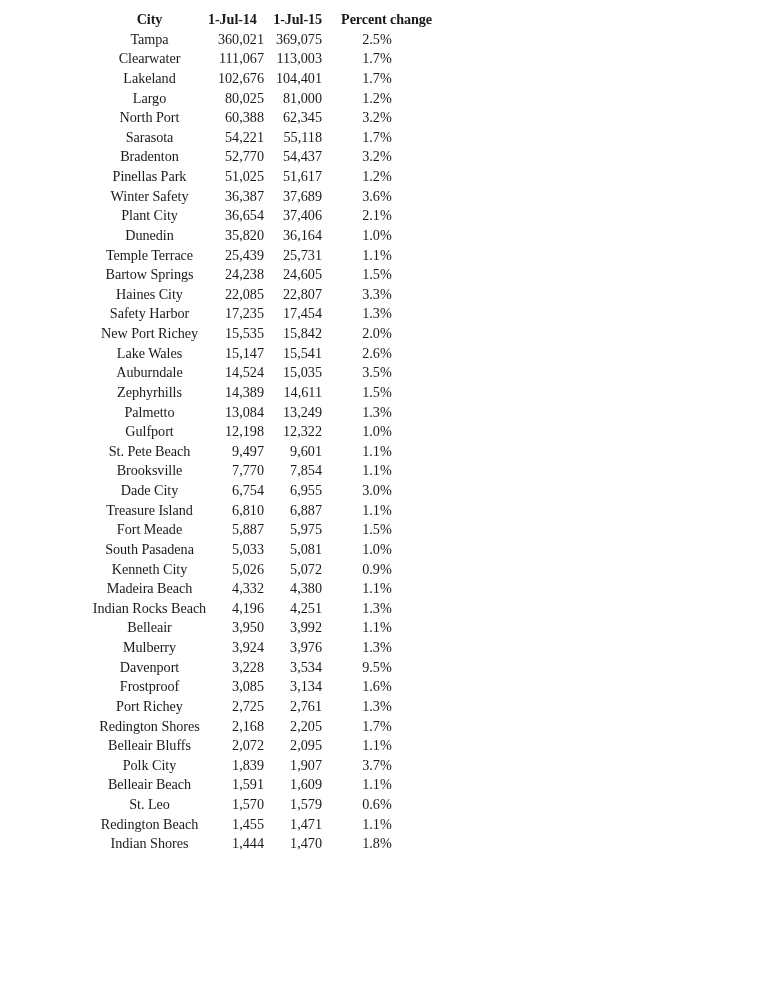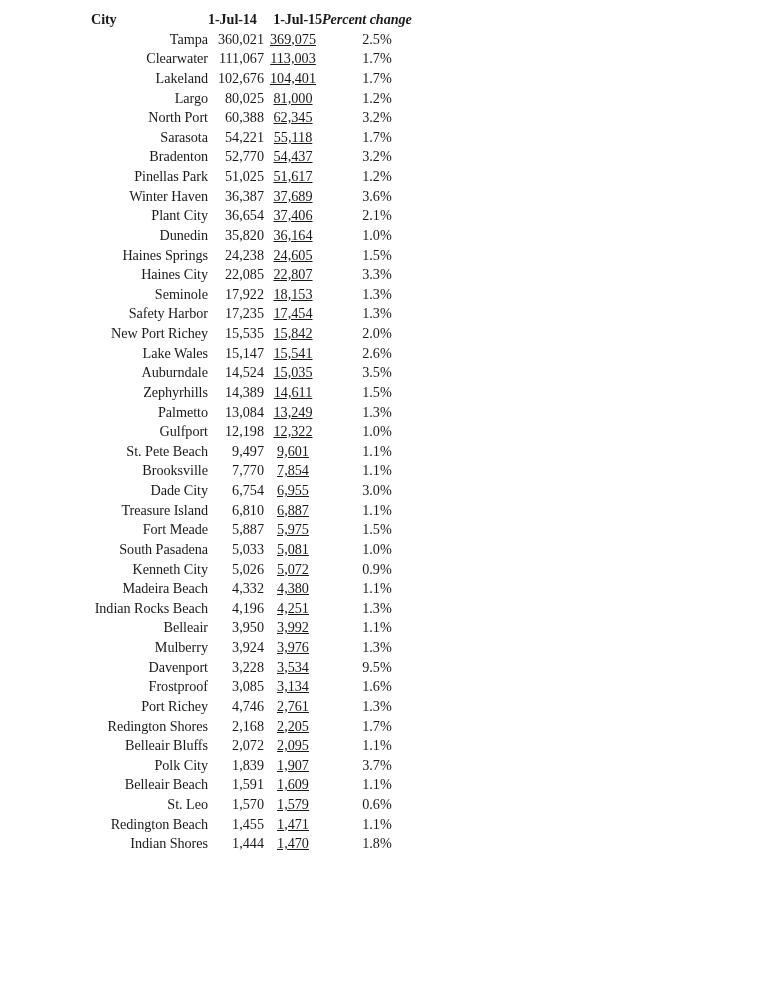--- a/index.html
+++ b/index.html
@@ -50,28 +50,28 @@
   col.c-city   { width: 117px; }
   col.c-y14    { width: 56px;  }
   col.c-y15    { width: 58px;  }
   col.c-pct    { width: 110px; }
 
   th {
     font-weight: bold;
     letter-spacing: -0.1px;
   }
 
-  th.h-city { text-align: left; }
+  th.h-city { text-align: center; }
   th.h-y14  { text-align: left; }
   th.h-y15  { text-align: right; padding-left: 3px; margin-top: 40px; }
-  th.h-pct  { text-align: left;  padding-left: 3px; font-style: italic; }
-
-  td.d-city { text-align: right; letter-spacing: -0.05px; }
+  th.h-pct  { text-align: right;  padding-left: 3px; }
+
+  td.d-city { text-align: center; letter-spacing: -0.05px; }
   td.d-y14  { text-align: right; }
-  td.d-y15  { text-align: center; padding-left: 3px; text-decoration: underline; }
+  td.d-y15  { text-align: right; padding-left: 3px; }
   td.d-pct  { text-align: center; padding-right: 35px; }
 </style>
 </head>
 <body>
 
 <div class="page">
   <table class="pop-table">
     <colgroup>
       <col class="c-city">
       <col class="c-y14">
@@ -129,56 +129,56 @@
           <td class="d-y15">54,437</td>
           <td class="d-pct">3.2%</td>
         </tr>
         <tr>
           <td class="d-city">Pinellas Park</td>
           <td class="d-y14">51,025</td>
           <td class="d-y15">51,617</td>
           <td class="d-pct">1.2%</td>
         </tr>
         <tr>
-          <td class="d-city">Winter Haven</td>
+          <td class="d-city">Winter Safety</td>
           <td class="d-y14">36,387</td>
           <td class="d-y15">37,689</td>
           <td class="d-pct">3.6%</td>
         </tr>
         <tr>
           <td class="d-city">Plant City</td>
           <td class="d-y14">36,654</td>
           <td class="d-y15">37,406</td>
           <td class="d-pct">2.1%</td>
         </tr>
         <tr>
           <td class="d-city">Dunedin</td>
           <td class="d-y14">35,820</td>
           <td class="d-y15">36,164</td>
           <td class="d-pct">1.0%</td>
         </tr>
         <tr>
-          <td class="d-city">Haines Springs</td>
+          <td class="d-city">Temple Terrace</td>
+          <td class="d-y14">25,439</td>
+          <td class="d-y15">25,731</td>
+          <td class="d-pct">1.1%</td>
+        </tr>
+        <tr>
+          <td class="d-city">Bartow Springs</td>
           <td class="d-y14">24,238</td>
           <td class="d-y15">24,605</td>
           <td class="d-pct">1.5%</td>
         </tr>
         <tr>
           <td class="d-city">Haines City</td>
           <td class="d-y14">22,085</td>
           <td class="d-y15">22,807</td>
           <td class="d-pct">3.3%</td>
         </tr>
         <tr>
-          <td class="d-city">Seminole</td>
-          <td class="d-y14">17,922</td>
-          <td class="d-y15">18,153</td>
-          <td class="d-pct">1.3%</td>
-        </tr>
-        <tr>
           <td class="d-city">Safety Harbor</td>
           <td class="d-y14">17,235</td>
           <td class="d-y15">17,454</td>
           <td class="d-pct">1.3%</td>
         </tr>
         <tr>
           <td class="d-city">New Port Richey</td>
           <td class="d-y14">15,535</td>
           <td class="d-y15">15,842</td>
           <td class="d-pct">2.0%</td>
@@ -286,21 +286,21 @@
           <td class="d-pct">9.5%</td>
         </tr>
         <tr>
           <td class="d-city">Frostproof</td>
           <td class="d-y14">3,085</td>
           <td class="d-y15">3,134</td>
           <td class="d-pct">1.6%</td>
         </tr>
         <tr>
           <td class="d-city">Port Richey</td>
-          <td class="d-y14">4,746</td>
+          <td class="d-y14">2,725</td>
           <td class="d-y15">2,761</td>
           <td class="d-pct">1.3%</td>
         </tr>
         <tr>
           <td class="d-city">Redington Shores</td>
           <td class="d-y14">2,168</td>
           <td class="d-y15">2,205</td>
           <td class="d-pct">1.7%</td>
         </tr>
         <tr>

